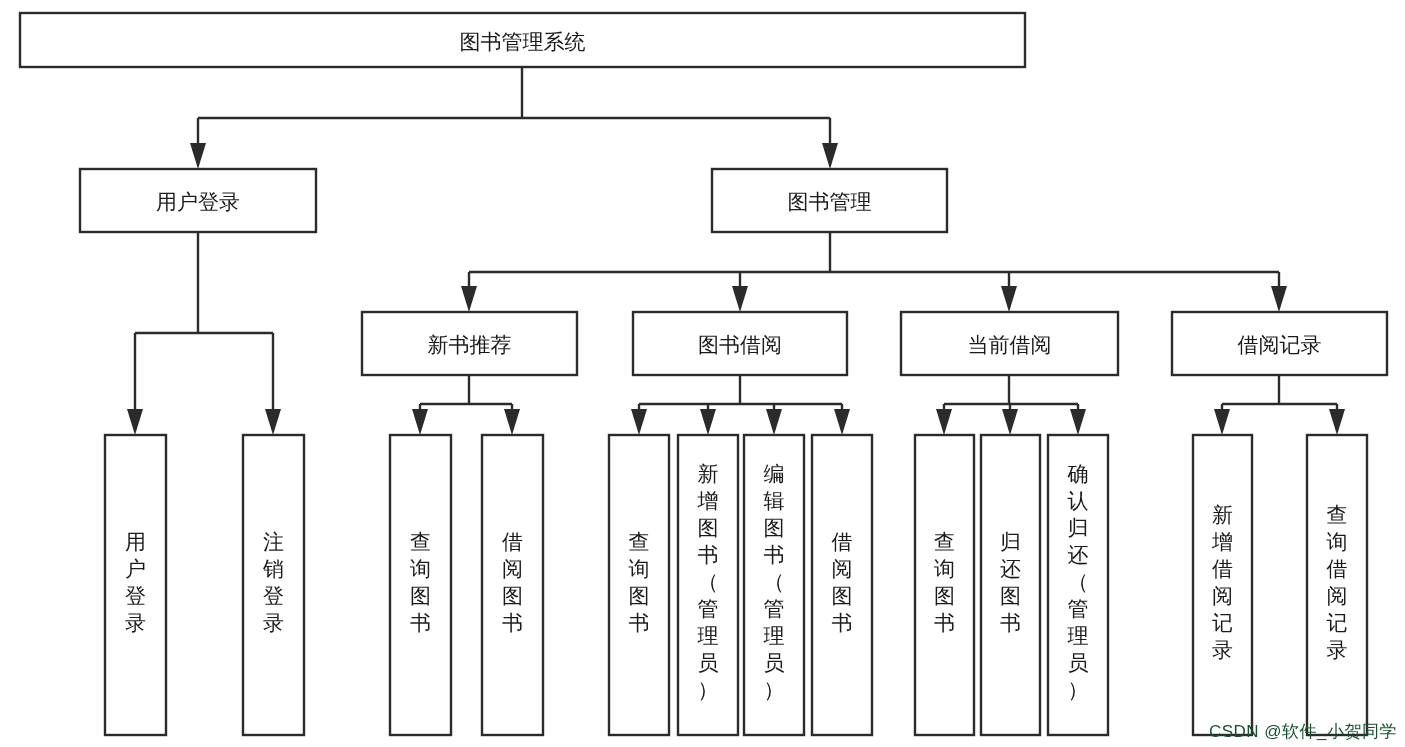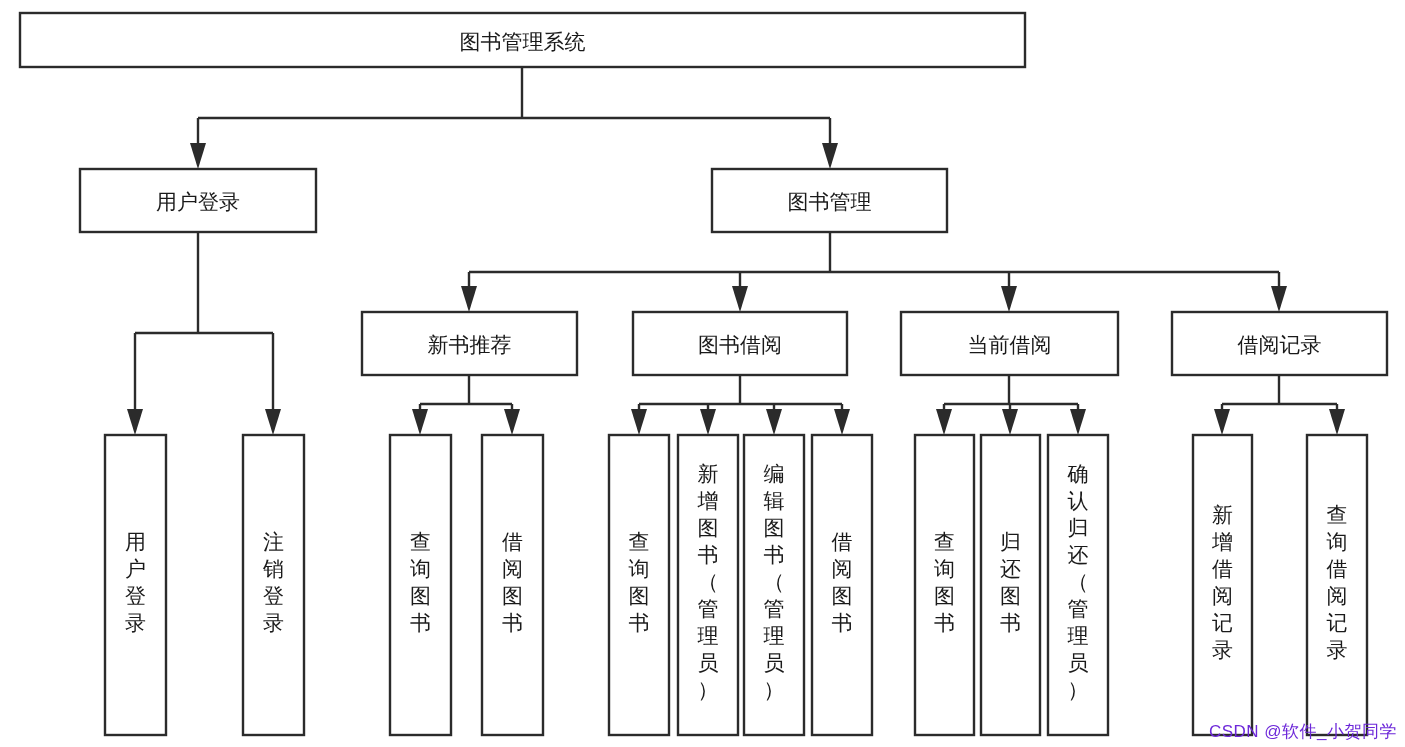--- a/index.html
+++ b/index.html
@@ -55,21 +55,21 @@
     font-size: 21px;
     fill: #1a1a1a;
     text-anchor: middle;
   }
   .watermark {
     position: absolute;
     right: 8px;
     bottom: 4px;
     font-family: "Liberation Sans", "DejaVu Sans", sans-serif;
     font-size: 17px;
-    color: #6d28d9;
+    color: #14532d;
     letter-spacing: 0.5px;
     white-space: nowrap;
     user-select: none;
   }
 </style>
 </head>
 <body>
 
 <div id="diagram-root">
   <svg id="tree-svg" viewBox="0 0 1405 747" xmlns="http://www.w3.org/2000/svg">

